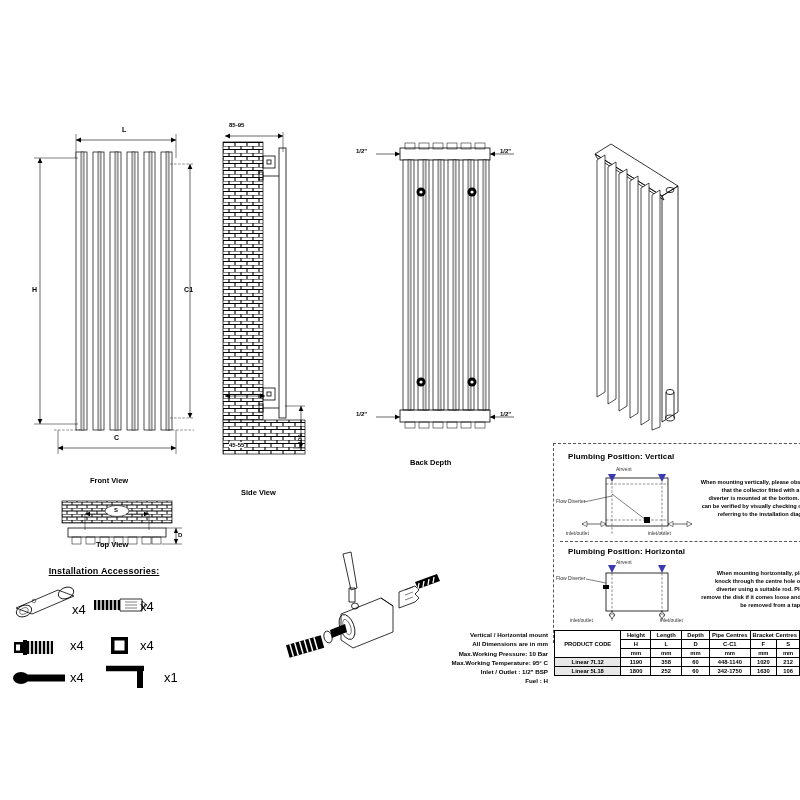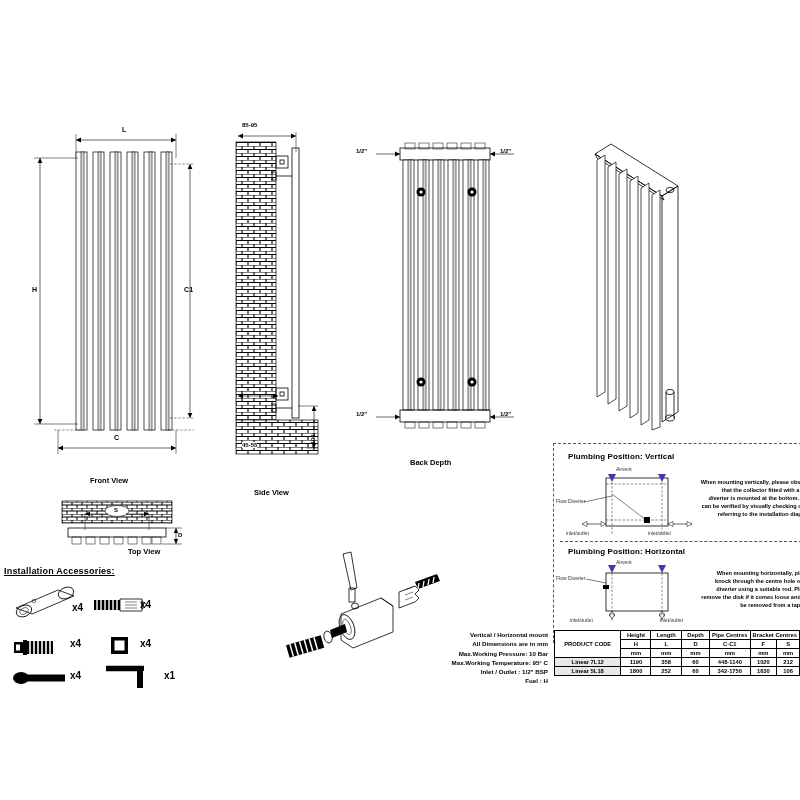--- a/index.html
+++ b/index.html
@@ -14,21 +14,21 @@
   
   .dimline{stroke:#000;stroke-width:.6;}
   .thin{stroke:#000;stroke-width:.5;fill:none;}
   .med{stroke:#000;stroke-width:.8;fill:none;}
   .fin{fill:#fff;stroke:#000;stroke-width:.7;}
   .finshade{fill:#d8d8d8;stroke:#000;stroke-width:.55;}
   .dash{stroke:#000;stroke-width:.45;fill:none;stroke-dasharray:2.5 1.6;}
 
   
   .acc-title{font-size:9px;font-weight:bold;text-decoration:underline;letter-spacing:.2px;}
-  .qty{font-size:10px;font-weight:bold;}
+  .qty{font-size:13px;font-weight:normal;}
 
   
   #plumbing{border:1px dashed #555;box-sizing:border-box;}
   .pl-title{font-size:8px;font-weight:bold;letter-spacing:.1px;}
   .pl-note{font-size:5.6px;font-weight:bold;text-align:right;line-height:1.45;}
   .pl-sm{font-size:5px;color:#333;}
   .pl-divider{border-top:1px dashed #555;}
 
   
   #spec{font-size:6.2px;font-weight:bold;text-align:right;line-height:1.5;}
@@ -92,21 +92,21 @@
       <line class="dash" x1="150" y1="312" x2="176" y2="312"></line>
     </g>
   </svg>
   <span class="abs lbl" style="left:104px;top:8px;">L</span>
   <span class="abs lbl" style="left:14px;top:168px;">H</span>
   <span class="abs lbl" style="left:166px;top:168px;">C1</span>
   <span class="abs lbl" style="left:96px;top:316px;">C</span>
   <span class="abs viewname" style="left:72px;top:358px;">Front View</span>
 </div>
 
-<div class="abs" style="left:218px;top:118px;">
+<div class="abs" style="left:205px;top:118px;">
   <svg width="120" height="360" viewBox="0 0 120 360">
     <defs>
       <pattern id="brick" width="12" height="7" patternUnits="userSpaceOnUse">
         <rect width="12" height="7" fill="#fff"></rect>
         <path d="M0 0 H12 M0 3.5 H12 M0 0 V3.5 M6 3.5 V7 M12 0 V3.5" stroke="#000" stroke-width="1.1"></path>
       </pattern>
     </defs>
 
     <rect x="18" y="24" width="40" height="278" fill="url(#brick)" stroke="#000" stroke-width=".7"></rect>
 
@@ -286,24 +286,24 @@
     <g>
       <line class="dimline" x1="124" y1="32" x2="124" y2="48"></line>
       <path d="M124 32 l-2.2 5 h4.4 z" fill="#000"></path>
       <path d="M124 48 l-2.2 -5 h4.4 z" fill="#000"></path>
       <line class="thin" x1="114" y1="32" x2="130" y2="32"></line>
       <line class="thin" x1="110" y1="48" x2="130" y2="48"></line>
     </g>
   </svg>
   <span class="abs lbl-sm" style="left:62px;top:11px;">S</span>
   <span class="abs lbl-sm" style="left:126px;top:36px;">D</span>
-  <span class="abs viewname" style="left:44px;top:51px;margin-left:32px;">Top View</span>
-</div>
-
-<div class="abs" style="left:4px;top:566px;width:200px;">
+  <span class="abs viewname" style="left:44px;top:44px;">Top View</span>
+</div>
+
+<div class="abs" style="left:4px;top:566px;width:200px;text-align:center;">
   <div class="acc-title">Installation Accessories:</div>
 
   <div class="abs" style="left:6px;top:20px;">
     <svg width="70" height="38" viewBox="0 0 70 38">
       <path class="med" d="M6 22 L48 4 L64 10 L22 28 Z" fill="#fff"></path>
       <ellipse class="med" cx="14" cy="25" rx="8" ry="5.5" fill="#fff" transform="rotate(-22 14 25)"></ellipse>
       <ellipse class="thin" cx="14" cy="25" rx="4.5" ry="3" fill="#fff" transform="rotate(-22 14 25)"></ellipse>
       <ellipse class="med" cx="56" cy="7" rx="8" ry="5.5" fill="#fff" transform="rotate(-22 56 7)"></ellipse>
       <circle class="thin" cx="24" cy="15" r="1.8" fill="#fff"></circle>
     </svg>

